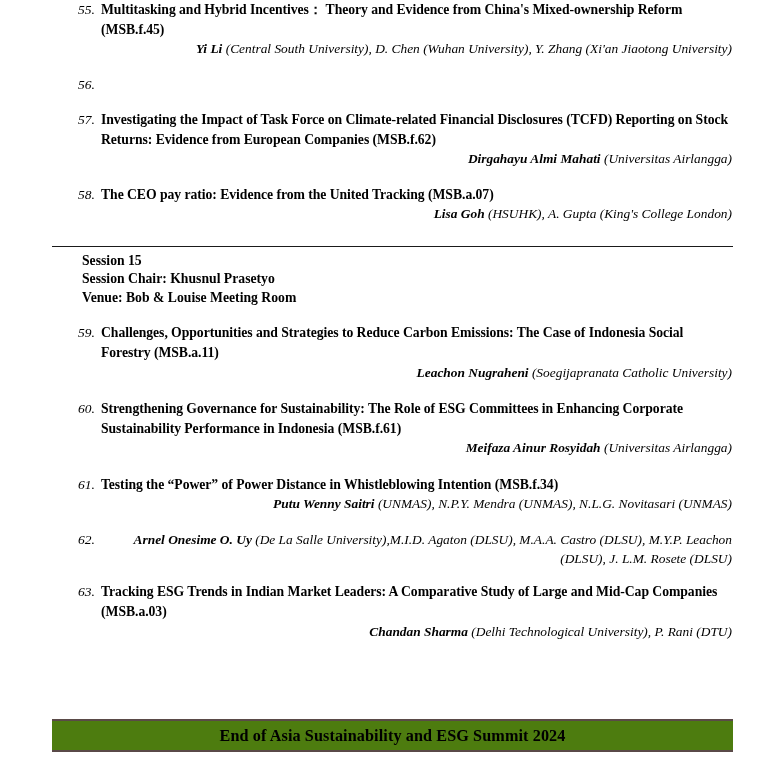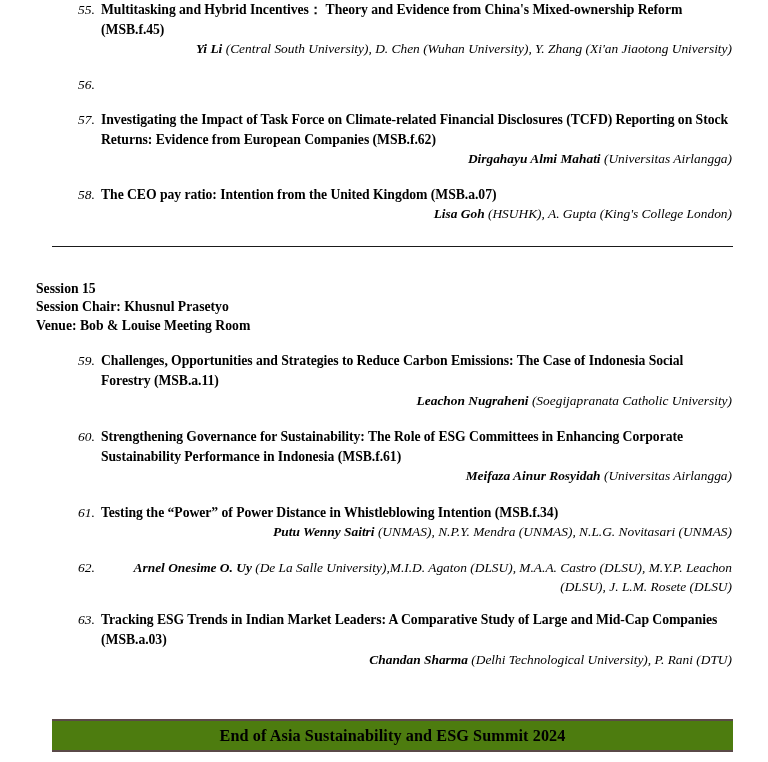--- a/index.html
+++ b/index.html
@@ -67,23 +67,22 @@
   .gap-17 { height: 17px; }
 
   
   .session-rule {
     margin: 0 0 0 52px;
     width: 681px;
     height: 0;
     border-top: 1.6px solid #1a1a1a;
   }
   .session-info {
-    padding-left: 36px;
+    padding-left: 82px;
     padding-top: 5px;
-    margin-top: 28px;
   }
   .session-line {
     font-weight: bold;
     font-size: 13.7px;
     line-height: 18.6px;
   }
 
   
   .footer-banner {
     position: absolute;
@@ -135,21 +134,21 @@
         <div class="entry-title">Investigating the Impact of Task Force on Climate-related Financial Disclosures (TCFD) Reporting on Stock Returns: Evidence from European Companies (MSB.f.62)</div>
         <div class="entry-authors"><span class="lead">Dirgahayu Almi Mahati</span><span> (Universitas Airlangga)</span></div>
       </div>
     </div>
 
     <div class="gap-16"></div>
 
     <div class="entry">
       <div class="entry-num">58.</div>
       <div class="entry-body">
-        <div class="entry-title">The CEO pay ratio: Intention from the United Kingdom (MSB.a.07)</div>
+        <div class="entry-title">The CEO pay ratio: Evidence from the United Tracking (MSB.a.07)</div>
         <div class="entry-authors"><span class="lead">Lisa Goh</span><span> (HSUHK), A. Gupta (King's College London)</span></div>
       </div>
     </div>
 
   </div>
 
   <div style="height:22px"></div>
   <div class="session-rule"></div>
   <div class="session-info">
     <div class="session-line">Session 15</div>

